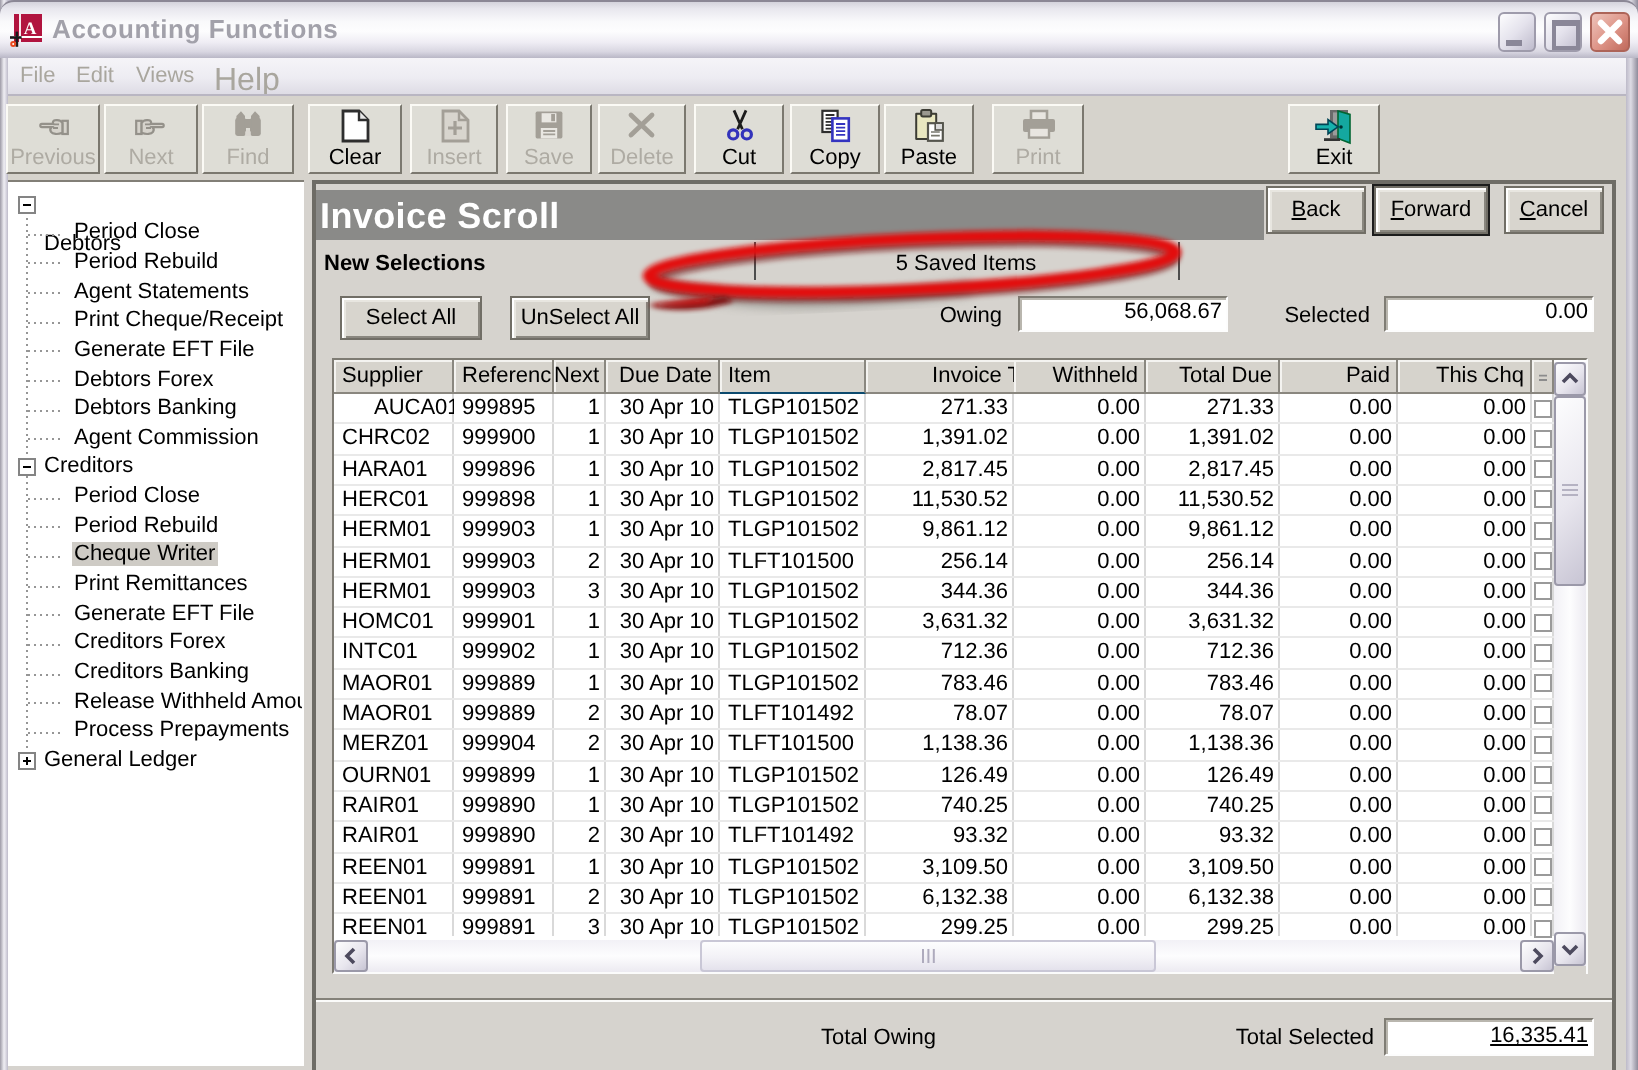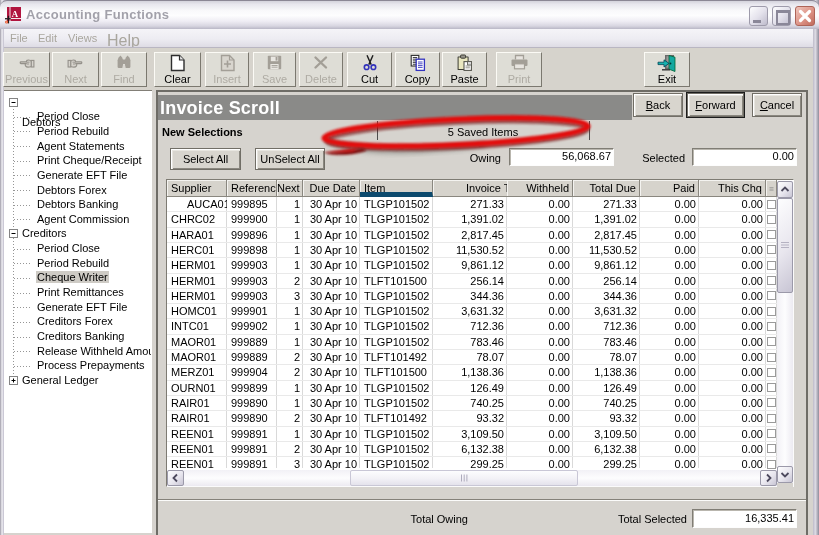--- a/index.html
+++ b/index.html
@@ -222,21 +222,21 @@
     </div>
 <div class="abs lbl" style="left:614px;top:152px;width:71px;text-align:right;">Selected</div>
 <div class="abs fld" style="left:692px;top:148px;width:105px;height:18px;box-sizing:border-box;">
       <span style="line-height:15px;">0.00</span>
     </div>
 <div class="abs" style="left:166px;top:179px;width:628px;height:308px;background:#fff;border:1px solid #7e7b73;border-right-color:#fbfbfb;border-bottom-color:#fbfbfb;box-sizing:border-box;"></div>
 <div class="abs" style="left:167px;top:180px;width:60px;height:17px;background:#d6d3cc;border-right:1px solid #8a877f;border-bottom:1px solid #8a877f;box-shadow:inset 1px 1px 0 #f4f3f0;box-sizing:border-box;font-size:11px;color:#000;text-align:left;padding-left:4px;line-height:16px;overflow:hidden;white-space:nowrap;">Supplier</div>
 <div class="abs" style="left:227px;top:180px;width:50px;height:17px;background:#d6d3cc;border-right:1px solid #8a877f;border-bottom:1px solid #8a877f;box-shadow:inset 1px 1px 0 #f4f3f0;box-sizing:border-box;font-size:11px;color:#000;text-align:left;padding-left:4px;line-height:16px;overflow:hidden;white-space:nowrap;">Reference</div>
 <div class="abs" style="left:277px;top:180px;width:26px;height:17px;background:#d6d3cc;border-right:1px solid #8a877f;border-bottom:1px solid #8a877f;box-shadow:inset 1px 1px 0 #f4f3f0;box-sizing:border-box;font-size:11px;color:#000;text-align:right;padding-right:3px;line-height:16px;overflow:hidden;white-space:nowrap;">Next</div>
 <div class="abs" style="left:303px;top:180px;width:57px;height:17px;background:#d6d3cc;border-right:1px solid #8a877f;border-bottom:1px solid #8a877f;box-shadow:inset 1px 1px 0 #f4f3f0;box-sizing:border-box;font-size:11px;color:#000;text-align:right;padding-right:3px;line-height:16px;overflow:hidden;white-space:nowrap;">Due Date</div>
-<div class="abs" style="left:360px;top:180px;width:73px;height:17px;background:#d6d3cc;border-right:1px solid #8a877f;border-bottom:5px solid #0c4a6e;box-shadow:inset 1px 1px 0 #f4f3f0;box-sizing:border-box;font-size:11px;color:#000;text-align:left;padding-left:4px;line-height:16px;overflow:hidden;white-space:nowrap;">Item</div>
+<div class="abs" style="left:360px;top:180px;width:73px;height:17px;background:#d6d3cc;border-right:1px solid #8a877f;border-bottom:1px solid #0c4a6e;box-shadow:inset 1px 1px 0 #f4f3f0;box-sizing:border-box;font-size:11px;color:#000;text-align:left;padding-left:4px;line-height:16px;overflow:hidden;white-space:nowrap;">Item</div>
 <div class="abs" style="left:433px;top:180px;width:98px;height:17px;background:#d6d3cc;border-right:1px solid #8a877f;border-bottom:1px solid #8a877f;box-shadow:inset 1px 1px 0 #f4f3f0;box-sizing:border-box;font-size:11px;color:#000;text-align:right;padding-right:3px;line-height:16px;overflow:hidden;white-space:nowrap;">Invoice Total</div>
 <div class="abs" style="left:507px;top:180px;width:66px;height:17px;background:#d6d3cc;border-right:1px solid #8a877f;border-bottom:1px solid #8a877f;box-shadow:inset 1px 1px 0 #f4f3f0;box-sizing:border-box;font-size:11px;color:#000;text-align:right;padding-right:3px;line-height:16px;overflow:hidden;white-space:nowrap;">Withheld</div>
 <div class="abs" style="left:573px;top:180px;width:67px;height:17px;background:#d6d3cc;border-right:1px solid #8a877f;border-bottom:1px solid #8a877f;box-shadow:inset 1px 1px 0 #f4f3f0;box-sizing:border-box;font-size:11px;color:#000;text-align:right;padding-right:3px;line-height:16px;overflow:hidden;white-space:nowrap;">Total Due</div>
 <div class="abs" style="left:640px;top:180px;width:59px;height:17px;background:#d6d3cc;border-right:1px solid #8a877f;border-bottom:1px solid #8a877f;box-shadow:inset 1px 1px 0 #f4f3f0;box-sizing:border-box;font-size:11px;color:#000;text-align:right;padding-right:3px;line-height:16px;overflow:hidden;white-space:nowrap;">Paid</div>
 <div class="abs" style="left:699px;top:180px;width:67px;height:17px;background:#d6d3cc;border-right:1px solid #8a877f;border-bottom:1px solid #8a877f;box-shadow:inset 1px 1px 0 #f4f3f0;box-sizing:border-box;font-size:11px;color:#000;text-align:right;padding-right:3px;line-height:16px;overflow:hidden;white-space:nowrap;">This Chq</div>
 <div class="abs" style="left:766px;top:180px;width:11px;height:17px;background:#d6d3cc;border-right:1px solid #8a877f;border-bottom:1px solid #8a877f;box-shadow:inset 1px 1px 0 #f4f3f0;box-sizing:border-box;"></div>
 <svg class="abs" style="left:769px;top:187px;" width="5" height="4" viewBox="0 0 5 4">
       <path d="M0.5 0.8 h4 M0.5 3 h4" stroke="#8c8c8c" stroke-width="0.9"></path>
     </svg>
 <div class="abs" style="left:226px;top:197px;width:1px;height:271px;background:#d9d9d9;"></div>
@@ -487,21 +487,21 @@
 <div class="abs" style="left:350px;top:470px;width:228px;height:16px;background:linear-gradient(180deg,#fdfdfe 0%,#f2f1f6 55%,#e4e2ec 100%);border:1px solid #c9c7d6;border-radius:2px;box-sizing:border-box;"></div>
 <svg class="abs" style="left:460px;top:473px;" width="9" height="10" viewBox="0 0 9 10">
       <path d="M1.5 1.5 v7 M4.2 1.5 v7 M6.9 1.5 v7" stroke="#aeabbd" stroke-width="1"></path>
     </svg>
 <div class="abs" style="left:777px;top:483px;width:16px;height:4px;background:#d6d3ce;"></div>
 <div class="abs" style="left:158px;top:499px;width:648px;height:1px;background:#85827a;"></div>
 <div class="abs" style="left:158px;top:500px;width:648px;height:1px;background:#fbfbfa;"></div>
 <div class="abs lbl" style="left:368px;top:513px;width:100px;text-align:right;">Total Owing</div>
 <div class="abs lbl" style="left:605px;top:513px;width:82px;text-align:right;">Total Selected</div>
 <div class="abs fld" style="left:692px;top:509px;width:105px;height:19px;box-sizing:border-box;">
-      <span style="line-height:16px;">16,335.41</span>
+      <span style="line-height:16px;text-decoration:underline;">16,335.41</span>
     </div>
 
 <svg class="abs" style="left:300px;top:105px;" width="320" height="60" viewBox="0 0 320 60">
  <defs>
         <filter id="bl" x="-20%" y="-40%" width="140%" height="180%">
           <feGaussianBlur stdDeviation="1.2"></feGaussianBlur>
         </filter>
       </defs>
  <defs>
         <filter id="bl2" x="-20%" y="-40%" width="140%" height="180%">

